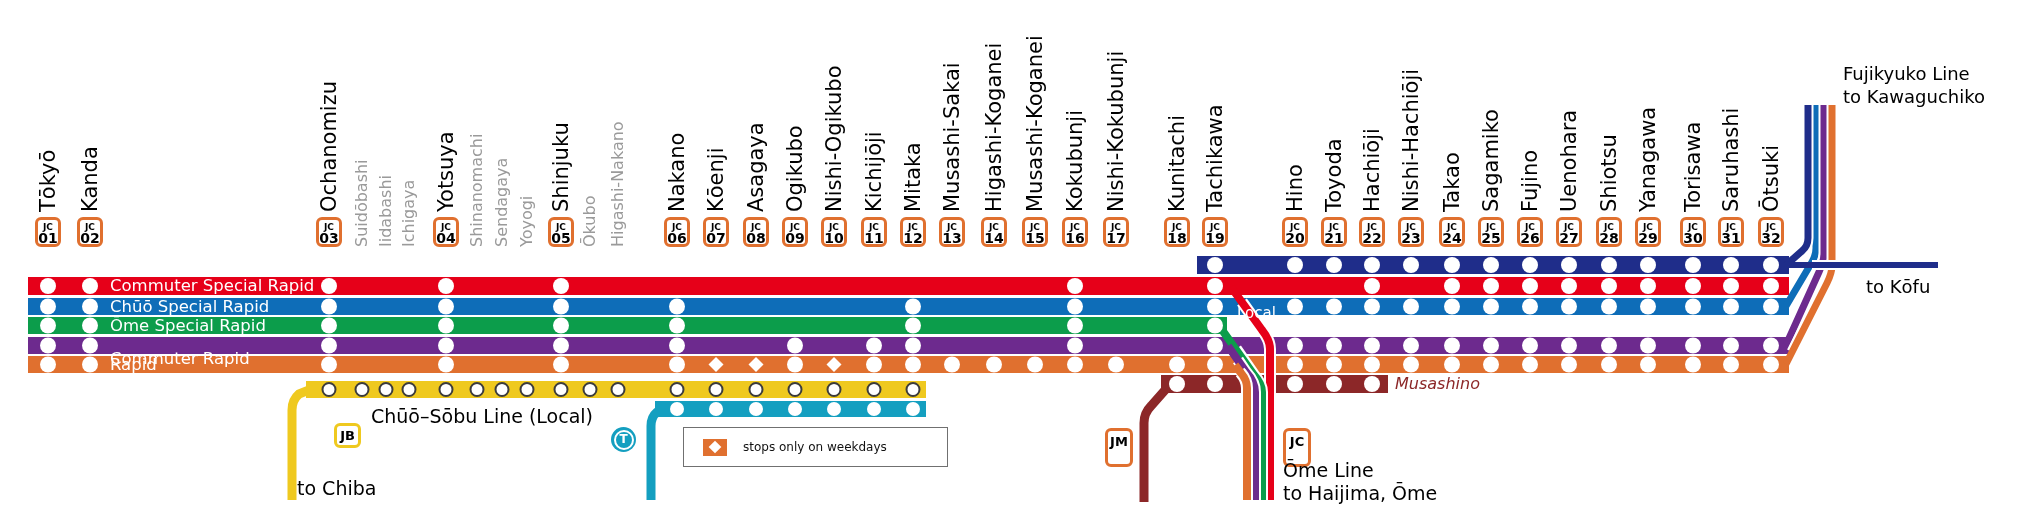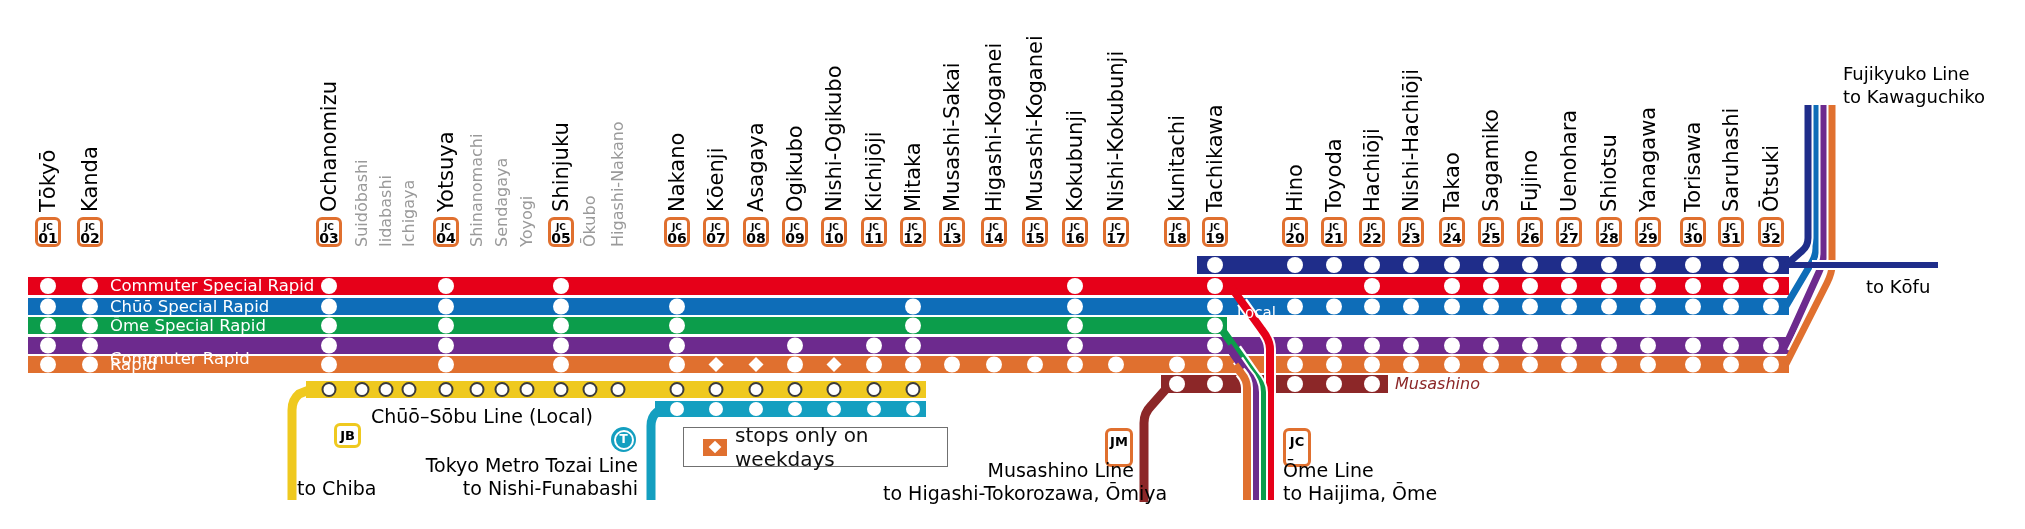--- a/index.html
+++ b/index.html
@@ -22,21 +22,21 @@
             line-height:21px;color:#000;}
   .sq-badge.jb{border-color:#efc91f;width:27px;height:25px;line-height:19px;}
   .t-badge{position:absolute;left:611px;top:427px;width:25px;height:25px;border-radius:50%;background:#149fc0;}
   .t-badge .inner{position:absolute;inset:2.5px;border-radius:50%;border:2px solid #fff;background:#149fc0;
                   color:#fff;font-weight:bold;font-size:12px;text-align:center;line-height:15px;}
   #legend{position:absolute;left:683px;top:427px;width:265px;height:40px;box-sizing:border-box;
           border:1.5px solid #707070;background:#fff;display:flex;align-items:center;padding-left:19px;}
   .legend-swatch{width:24px;height:17px;background:#e0702f;position:relative;display:inline-block;flex:0 0 auto;}
   .legend-swatch::after{content:"";position:absolute;left:50%;top:50%;width:9px;height:9px;background:#fff;
           transform:translate(-50%,-50%) rotate(45deg);}
-  #legend .txt{font-size:20px;margin-left:8px;color:#111;}
+  #legend .txt{font-size:12px;margin-left:16px;color:#111;}
   .right{text-align:right;}
 </style>
 </head>
 <body>
 
 <div id="stage">
   <svg id="diagram-svg" width="2025" height="529">
       <path d="M292 500 L292 410 Q292 400 299 394 L314 388" stroke="#efc91f" stroke-width="9" fill="none" stroke-linejoin="round" stroke-linecap="butt"></path>
       <path d="M651 500 L651 426 Q651 417 657 412 L666 408" stroke="#149fc0" stroke-width="9" fill="none" stroke-linejoin="round" stroke-linecap="butt"></path>
       <path d="M1144 502 L1144 423 Q1144 413 1151 406 L1166 389" stroke="#8c2728" stroke-width="9" fill="none" stroke-linejoin="round" stroke-linecap="butt"></path>
@@ -224,35 +224,27 @@
 
   <div class="big-label" style="left:1866px;top:275px;font-size:18px;">to Kōfu</div>
 
   <div class="sq-badge jb" style="left:334px;top:403px;margin-top:20px;">JB</div>
   <div class="big-label" style="left:371px;top:404px;line-height:24px;">Chūō–Sōbu Line (Local)</div>
   <div class="big-label" style="left:297px;top:477px;">to Chiba</div>
 
   <div class="t-badge">
     <div class="inner">T</div>
   </div>
-  <div class="big-label right" style="left:379px;top:454px;width:259px;">
-    <div>Tokyo Metro Tozai Line</div>
-    <div>to Nishi-Funabashi</div>
-  </div>
 
   <div id="legend">
     <span class="legend-swatch"></span>
     <span class="txt">stops only on weekdays</span>
   </div>
 
   <div class="sq-badge" style="left:1105px;top:428px;">JM</div>
-  <div class="big-label right" style="left:883px;top:459px;width:251px;">
-    <div>Musashino Line</div>
-    <div>to Higashi-Tokorozawa, Ōmiya</div>
-  </div>
 
   <div class="sq-badge" style="left:1283px;top:428px;">JC</div>
   <div class="big-label" style="left:1283px;top:459px;">
     <div>Ōme Line</div>
     <div>to Haijima, Ōme</div>
   </div>
 <div class="st-label" style="left: 35px; top: 212px;">Tōkyō</div>
     <div class="badge" style="left: 35px; top: 217px;">
       <div class="bcode">JC</div>
       <div class="bnum">01</div>

